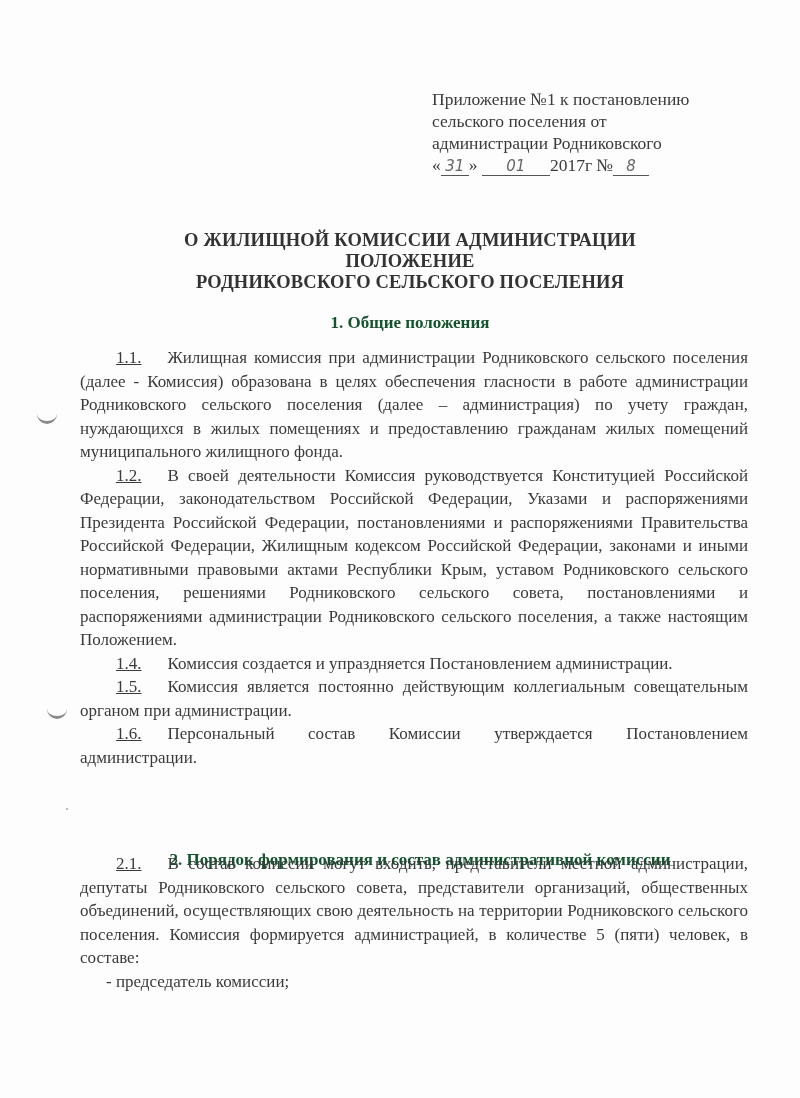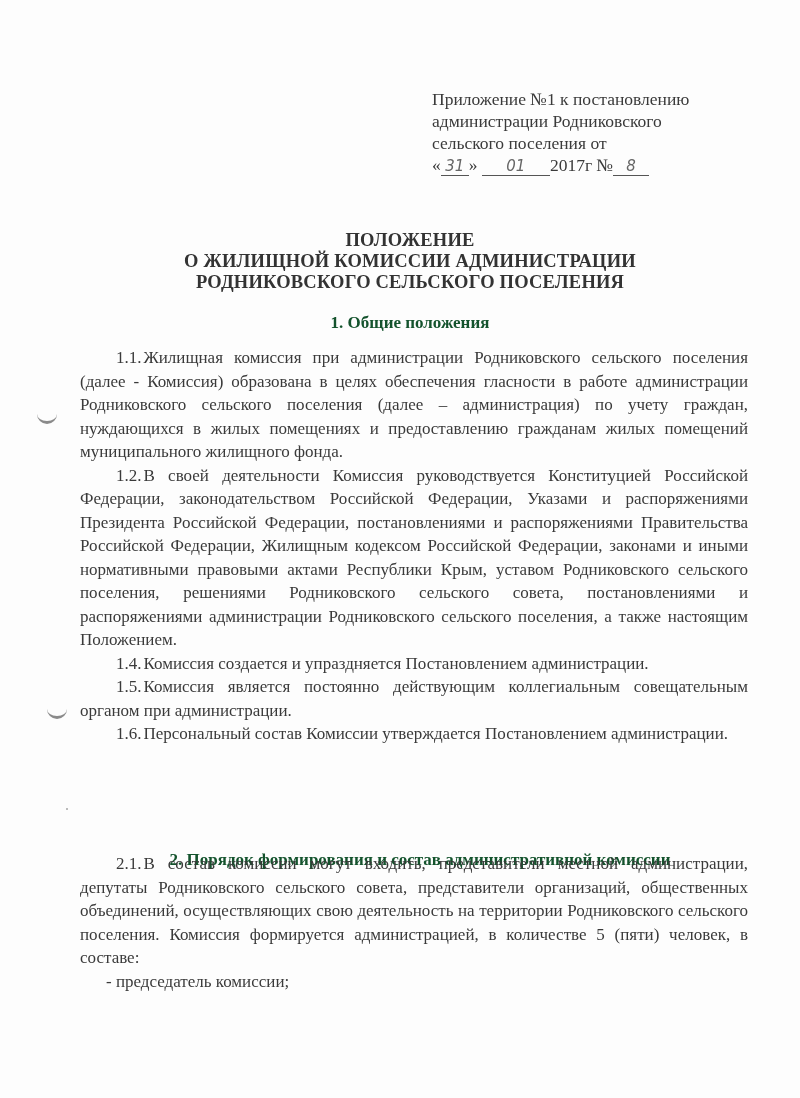--- a/index.html
+++ b/index.html
@@ -35,21 +35,21 @@
       font-size: 17px; color: #14532d;
     }
     .sec1 { left: 150px; width: 520px; top: 313px; }
     .sec2 { left: 100px; width: 640px; top: 814px; margin-top: 36px; }
     .body-text {
       position: absolute; left: 80px; width: 668px;
       font-size: 17px; line-height: 23.5px; color: #3a3a3a;
       text-align: justify;
     }
     .para { text-indent: 36px; margin: 0; }
-    .para .n { margin-right: 2px; }
+    .para .n { margin-right: 26px; text-decoration: underline; }
     .block1 { top: 346px; }
     .block2 { top: 852px; }
     .dash-item { margin: 0; padding-left: 26px; }
     .hole {
       position: absolute; width: 20px; height: 7px;
       border-bottom: 3px solid #8a8a8a; border-radius: 0 0 12px 12px;
     }
     .hole1 { left: 37px; top: 414px; }
     .hole2 { left: 47px; top: 709px; }
     .edge-mark { position: absolute; left: 66px; top: 808px; width: 2px; height: 2px; background: #bbb; }
@@ -58,31 +58,31 @@
 <body>
 
 <div class="page">
 
   <div class="hole hole1"></div>
   <div class="hole hole2"></div>
   <div class="edge-mark"></div>
 
   <div class="appendix">
     <div class="line">Приложение №1 к постановлению</div>
+    <div class="line">сельского поселения от</div>
     <div class="line">администрации Родниковского</div>
-    <div class="line">сельского поселения от</div>
     <div class="line">
       <span>«</span><span class="hw day">31</span><span>»</span>
       <span class="hw month">01</span><span>2017г №</span><span class="hw num">8</span>
     </div>
   </div>
 
   <div class="title">
+    <div>О ЖИЛИЩНОЙ КОМИССИИ АДМИНИСТРАЦИИ</div>
     <div>ПОЛОЖЕНИЕ</div>
-    <div>О ЖИЛИЩНОЙ КОМИССИИ АДМИНИСТРАЦИИ</div>
     <div>РОДНИКОВСКОГО СЕЛЬСКОГО ПОСЕЛЕНИЯ</div>
   </div>
 
   <div class="section-head sec1">1. Общие положения</div>
 
   <div class="body-text block1">
     <p class="para"><span class="n">1.1.</span><span>Жилищная комиссия при администрации Родниковского сельского поселения (далее - Комиссия) образована в целях обеспечения гласности в работе администрации Родниковского сельского поселения (далее – администрация) по учету граждан, нуждающихся в жилых помещениях и предоставлению гражданам жилых помещений муниципального жилищного фонда.</span></p>
     <p class="para"><span class="n">1.2.</span><span>В своей деятельности Комиссия руководствуется Конституцией Российской Федерации, законодательством Российской Федерации, Указами и распоряжениями Президента Российской Федерации, постановлениями и распоряжениями Правительства Российской Федерации, Жилищным кодексом Российской Федерации, законами и иными нормативными правовыми актами Республики Крым, уставом Родниковского сельского поселения, решениями Родниковского сельского совета, постановлениями и распоряжениями администрации Родниковского сельского поселения, а также настоящим Положением.</span></p>
     <p class="para"><span class="n">1.4.</span><span>Комиссия создается и упраздняется Постановлением администрации.</span></p>
     <p class="para"><span class="n">1.5.</span><span>Комиссия является постоянно действующим коллегиальным совещательным органом при администрации.</span></p>

